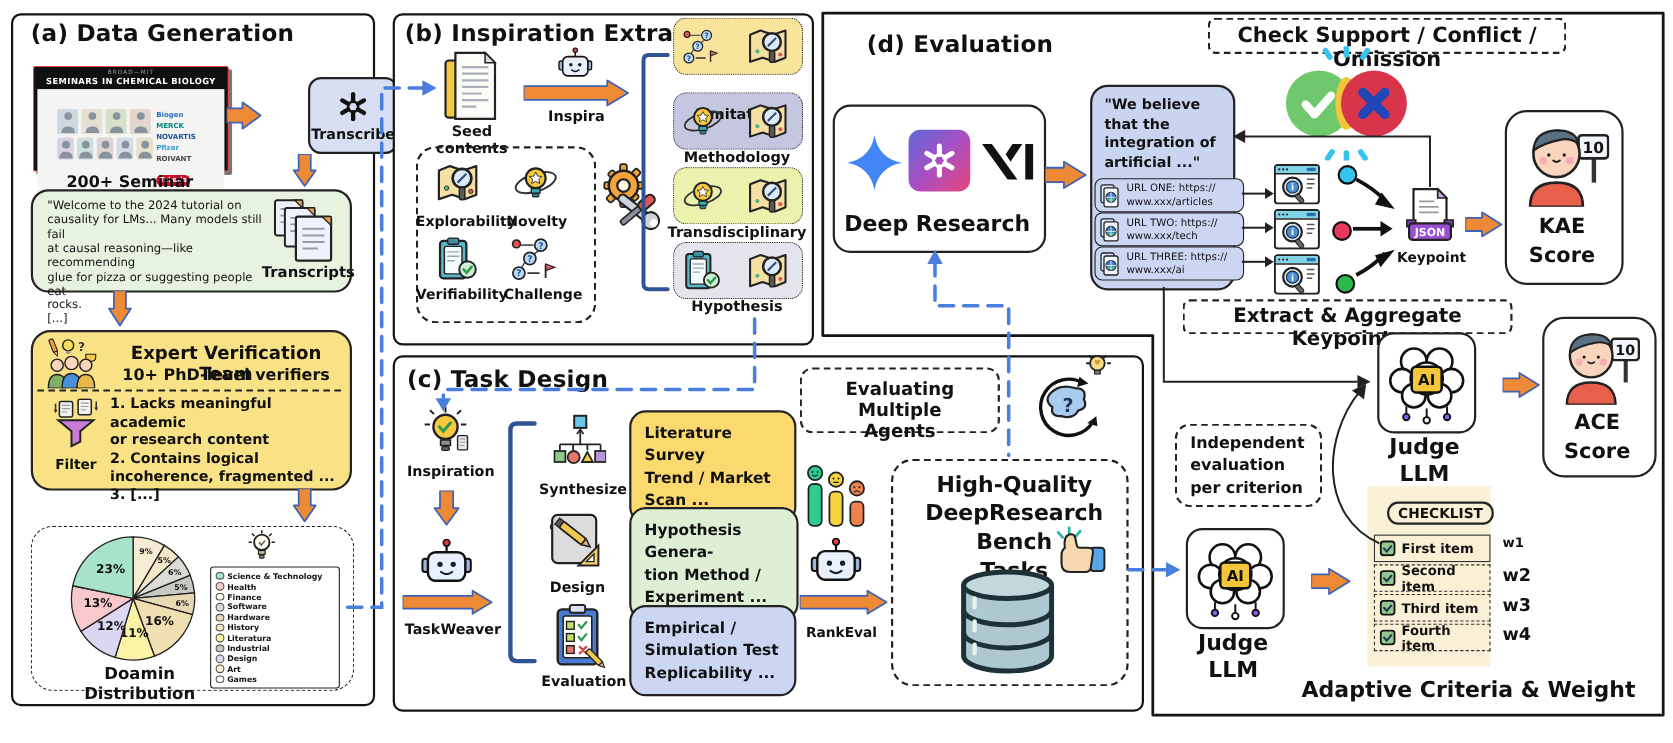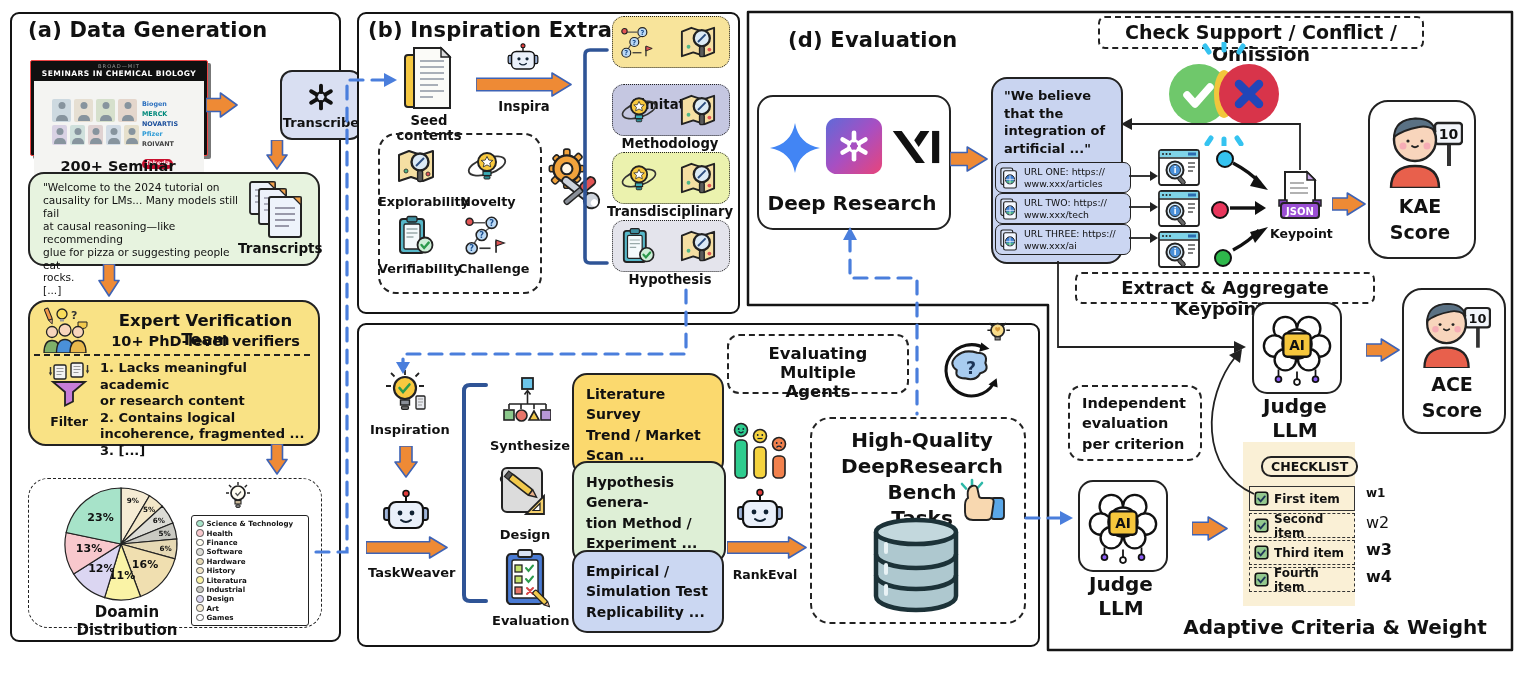--- a/index.html
+++ b/index.html
@@ -482,20 +482,21 @@
         <path d="M3 8 L13 4 L25 8 L37 4 L37 30 L27 34 L15 30 L3 34 Z" fill="#F5DFA3" stroke="#222" stroke-width="2" stroke-linejoin="round"></path>
         <circle cx="24" cy="15" r="8.5" fill="#DCEAF6" stroke="#222" stroke-width="2.4"></circle>
         <path d="M20 19 L28 11" stroke="#2B4C7E" stroke-width="2"></path>
         <rect x="21.6" y="23.5" width="5" height="11" rx="2" fill="#5A5A5A" stroke="#222" stroke-width="1.4"></rect>
         <circle cx="10" cy="24" r="2" fill="#52B788"></circle>
         <circle cx="32" cy="27" r="2" fill="#E25555"></circle>
       </svg>
     </span>
 
   <div class="panel" style="left:357px;top:323px;width:679px;height:320px;"></div>
+  <div class="abs ptitle" style="left:370px;top:333px;">(c) Task Design</div>
 
   <span class="abs" style="left:383px;top:368px;">
     <svg width="44" height="48" viewBox="0 0 44 48">
         <g stroke="#222" stroke-width="1.8">
           <path d="M22 2 v5 M8 5 l3.5 3.5 M36 5 l-3.5 3.5 M3 18 h5 M36 18 h5"></path>
         </g>
         <circle cx="22" cy="20" r="11" fill="#F8C93F" stroke="#222" stroke-width="2.2"></circle>
         <path d="M16.5 20 l3.5 4 6.5 -7.5" fill="none" stroke="#2C9A4B" stroke-width="2.6" stroke-linecap="round"></path>
         <rect x="17.5" y="32" width="9" height="5" fill="#8A8F98" stroke="#222" stroke-width="1.4"></rect>
         <rect x="18.5" y="38" width="7" height="3.5" rx="1.5" fill="#666" stroke="#222" stroke-width="1.2"></rect>
@@ -988,21 +989,21 @@
       <span>
           <svg width="15" height="15" viewBox="0 0 18 18">
             <rect x="1.5" y="1.5" width="15" height="15" rx="3" fill="#93C88E" stroke="#111" stroke-width="2"></rect>
             <path d="M5 9 l3 3.5 5 -6" stroke="#1D3557" stroke-width="2.2" fill="none" stroke-linecap="round"></path>
           </svg>
         </span>
       <span style="font-size:12px;font-weight:700;">Fourth item</span>
     </div>
   </div>
   <div class="abs" style="left:1366px;top:486px;font-size:12px;font-weight:700;">w1</div>
-  <div class="abs" style="left:1366px;top:513px;font-size:16px;font-weight:400;">w2</div>
+  <div class="abs" style="left:1366px;top:513px;font-size:16px;font-weight:700;">w2</div>
   <div class="abs" style="left:1366px;top:540px;font-size:16px;font-weight:700;">w3</div>
   <div class="abs" style="left:1366px;top:567px;font-size:16px;font-weight:700;">w4</div>
 
   <div class="abs lbl" style="left:1180px;top:615px;width:310px;font-size:20px;">Adaptive Criteria &amp; Weight</div>
 
   <svg class="abs" width="1521" height="675" viewBox="0 0 1521 675" style="left:0;top:0;pointer-events:none;">
 
     <path d="M748 12 H1512 V650 H1048 V305 H748 Z" fill="none" stroke="#141414" stroke-width="2.5" stroke-linejoin="round"></path>
 
     <path d="M607 50 H590 Q585 50 585 55 V258 Q585 263 590 263 H607" fill="none" stroke="#2F5496" stroke-width="3.6" stroke-linecap="round"></path>

